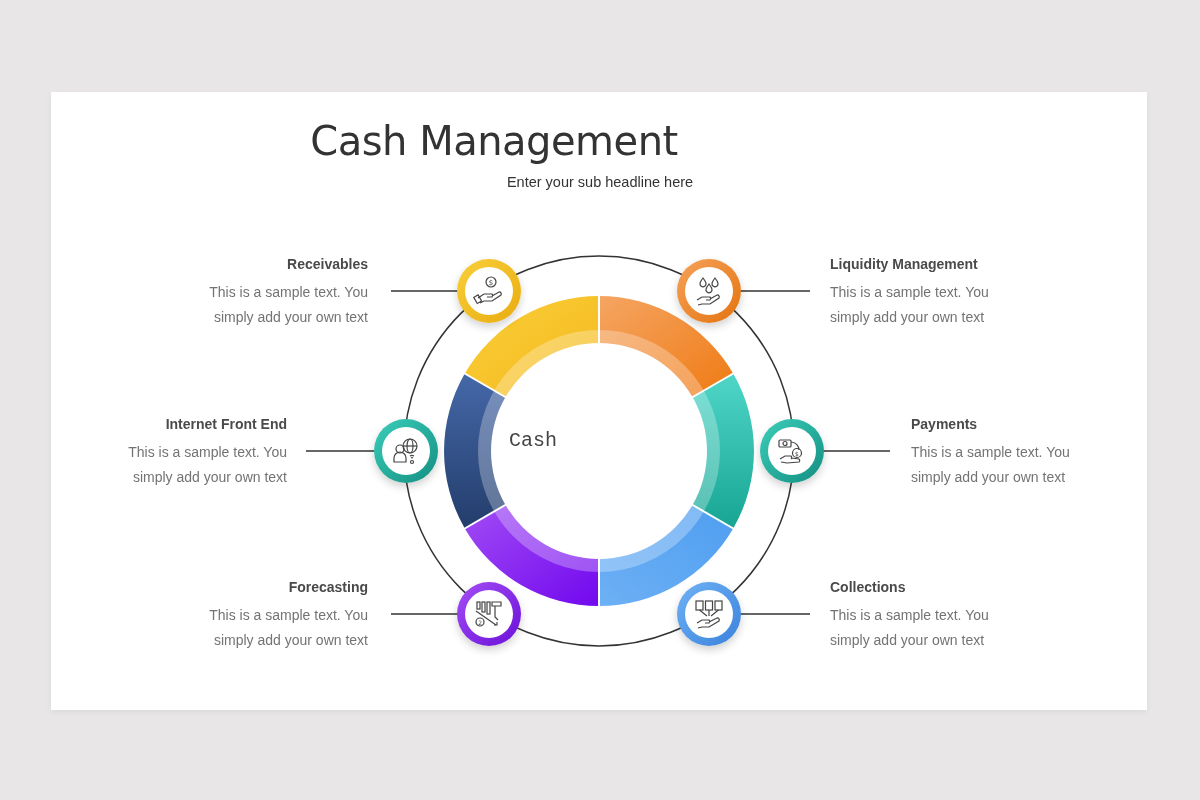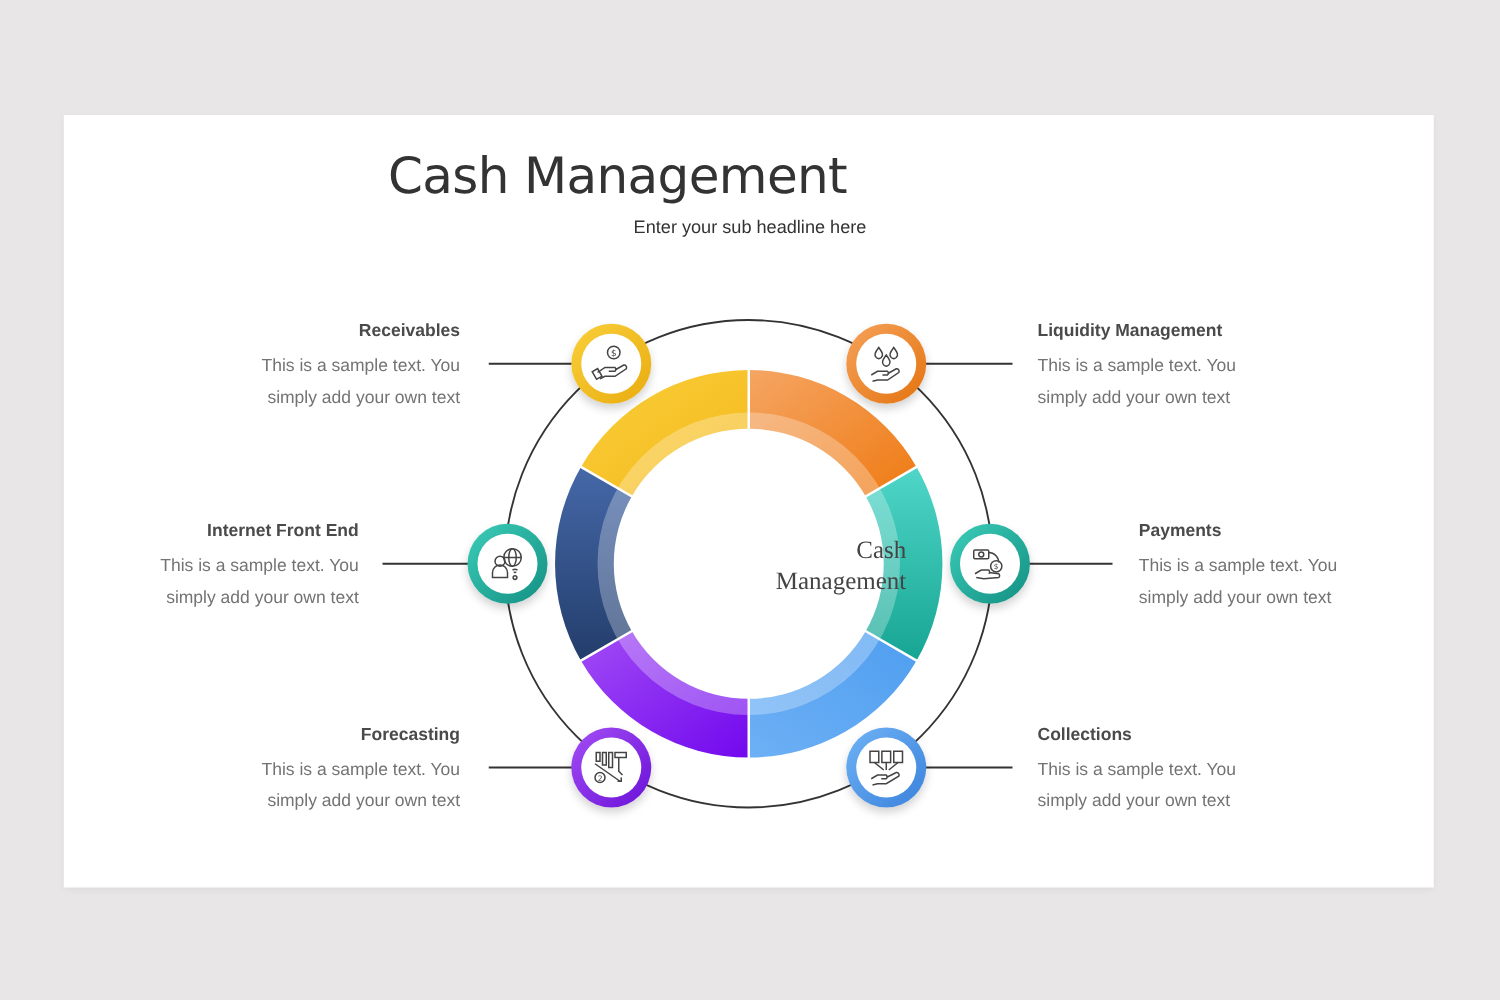--- a/index.html
+++ b/index.html
@@ -14,22 +14,22 @@
   .title {
     position:absolute; left:0; width:988px; top:118px; text-align:center;
     font-size:40px; color:#333333; font-family:"DejaVu Sans", sans-serif; font-weight:normal; letter-spacing:-0.5px;
   }
   .subtitle {
     position:absolute; left:0; width:1200px; top:174px; text-align:center;
     font-size:14.5px; color:#333333;
   }
   svg.diagram { position:absolute; left:0; top:0; }
   .center-text {
-    position:absolute; left:525px; width:200px; top:428px; text-align:right;
-    font-size:20px; color:#444444; line-height:25px; font-family:Liberation Serif, serif;
+    position:absolute; left:509px; width:200px; top:428px; text-align:left;
+    font-size:20px; color:#444444; line-height:25px; font-family:Liberation Mono, monospace;
   }
   .item { position:absolute; width:260px; }
   .item.left { text-align:right; }
   .item.right { text-align:left; }
   .item .h { font-size:14px; font-weight:bold; color:#4a4a4a; margin-bottom:8px; }
   .item .d { font-size:14px; color:#737373; line-height:25px; }
   .badge {
     position:absolute; width:64px; height:64px; border-radius:50%;
     box-shadow:0 4px 8px rgba(0,0,0,0.18);
   }
@@ -100,21 +100,20 @@
     <line x1="735" y1="529.5" x2="691" y2="504"></line>
   </g>
 
   <circle cx="599" cy="451" r="114" fill="none" stroke="rgba(255,255,255,0.28)" stroke-width="14"></circle>
 
   <circle cx="599" cy="451" r="107" fill="#ffffff"></circle>
 </svg>
 
 <div class="center-text">
   <div>Cash</div>
-  <div>Management</div>
 </div>
 
 <div class="badge" style="left:457px;top:259px;background:linear-gradient(135deg,#f9cf3a,#e9ac10);">
   <div class="inner">
     <svg viewBox="0 0 34 34" fill="none" stroke="#444" stroke-width="1.2">
       <circle cx="19" cy="8" r="5"></circle>
         <text x="16.8" y="10.5" font-size="7" fill="#444" stroke="none" font-family="DejaVu Sans, sans-serif">$</text>
       <path d="M6 24 L12 20 H20 a2 2 0 0 1 0 3 H15 M20 22 L27 18 a2 2 0 0 1 2 3 L20 27 H12 L8 29"></path>
       <rect x="3" y="22" width="5" height="7" transform="rotate(-30 5 25)"></rect>
     </svg>

